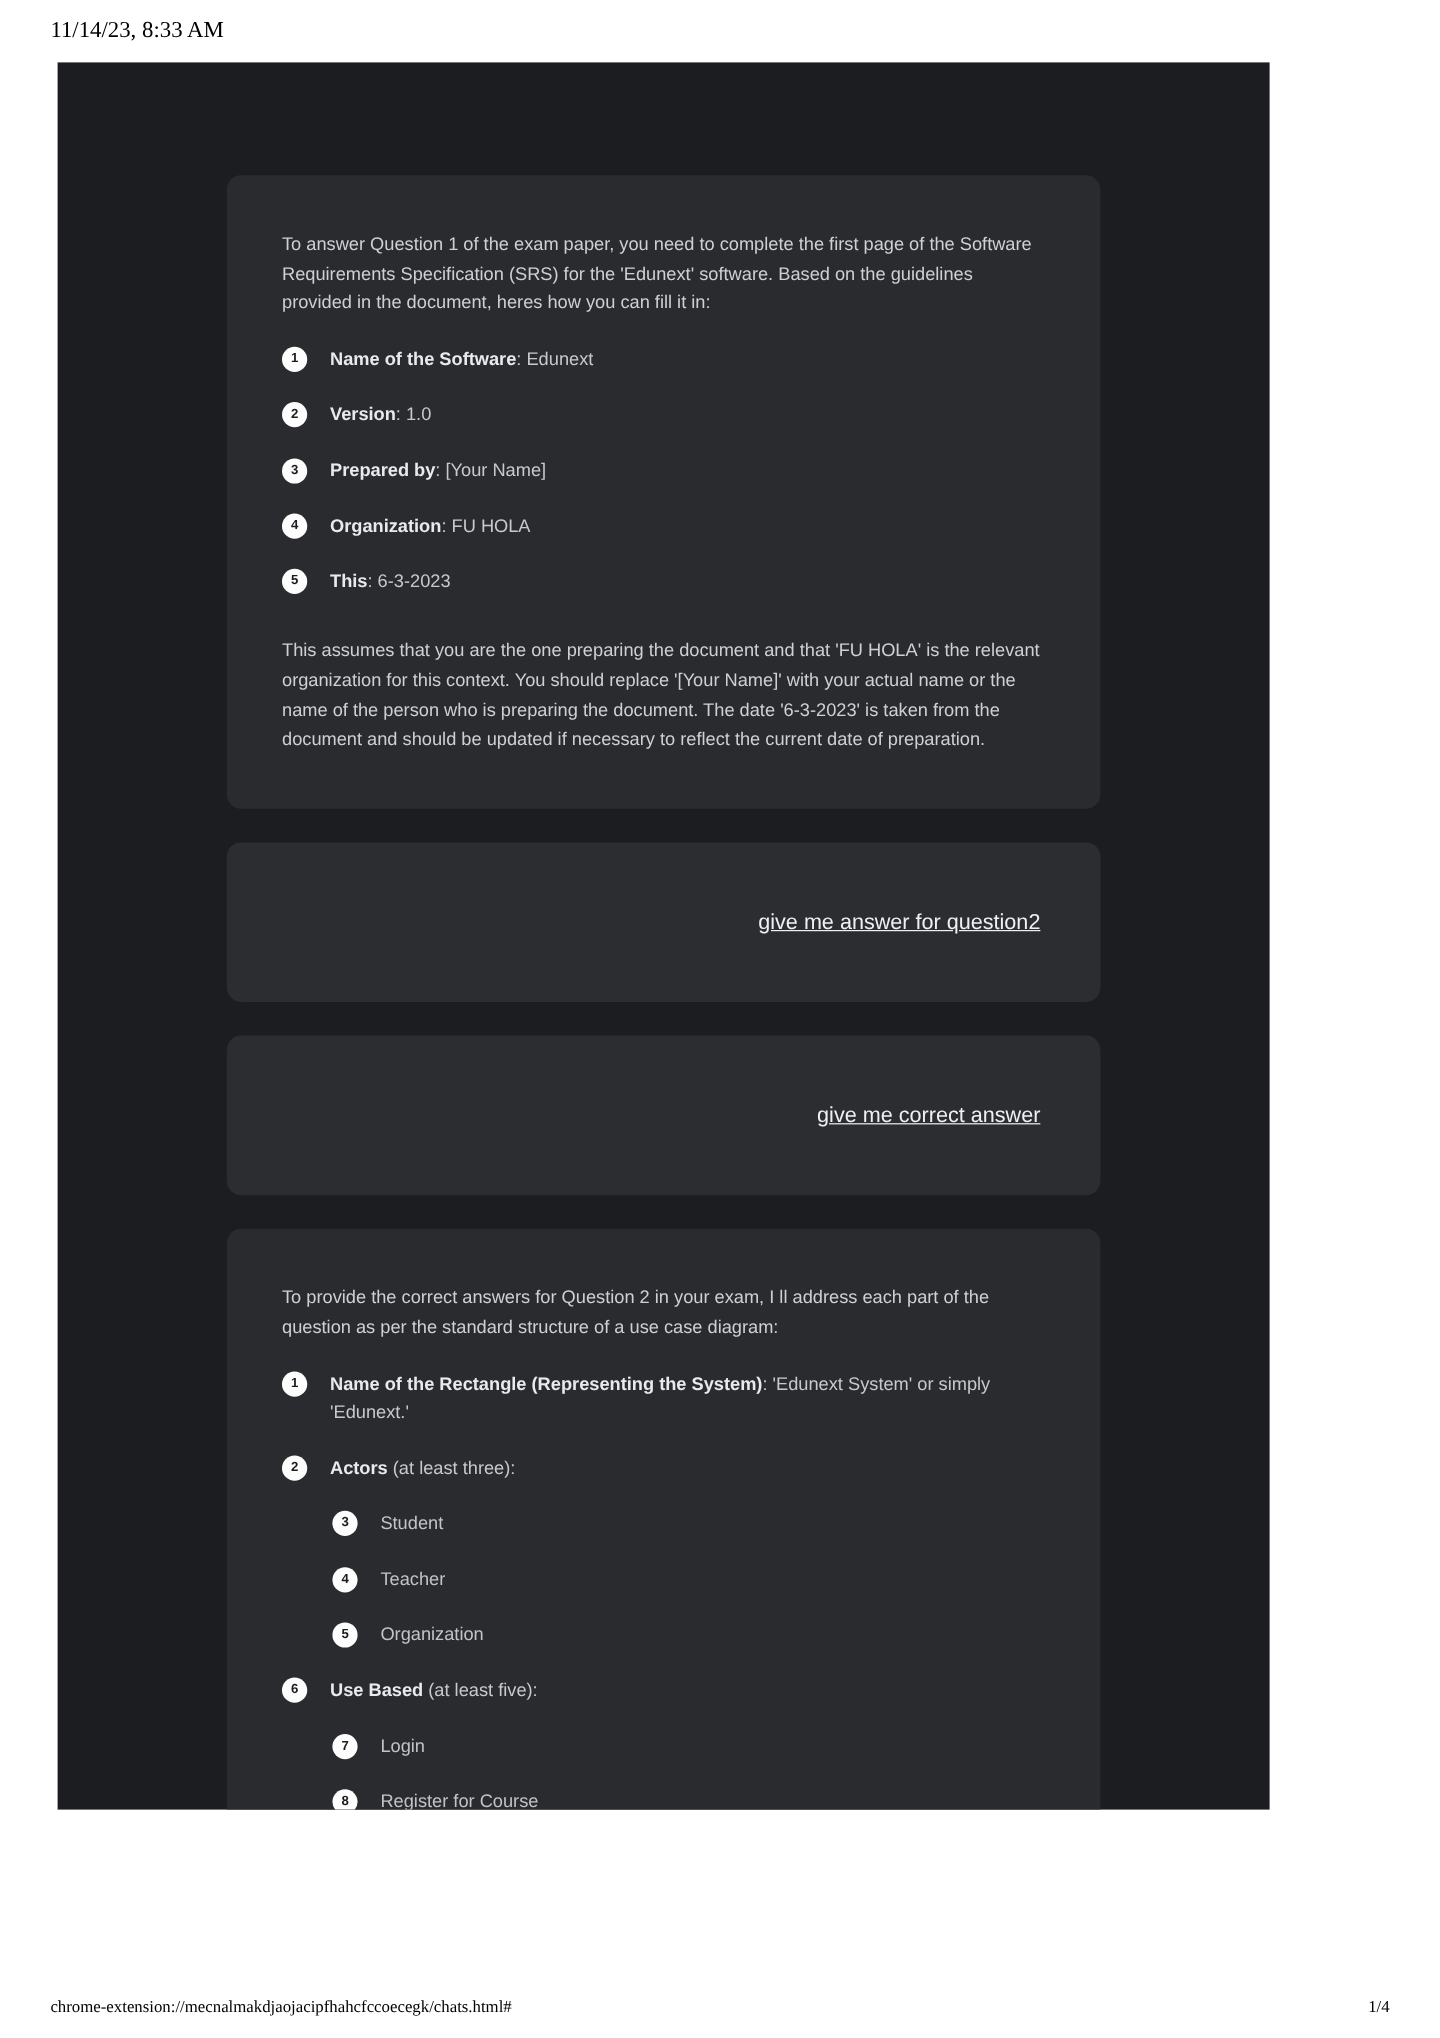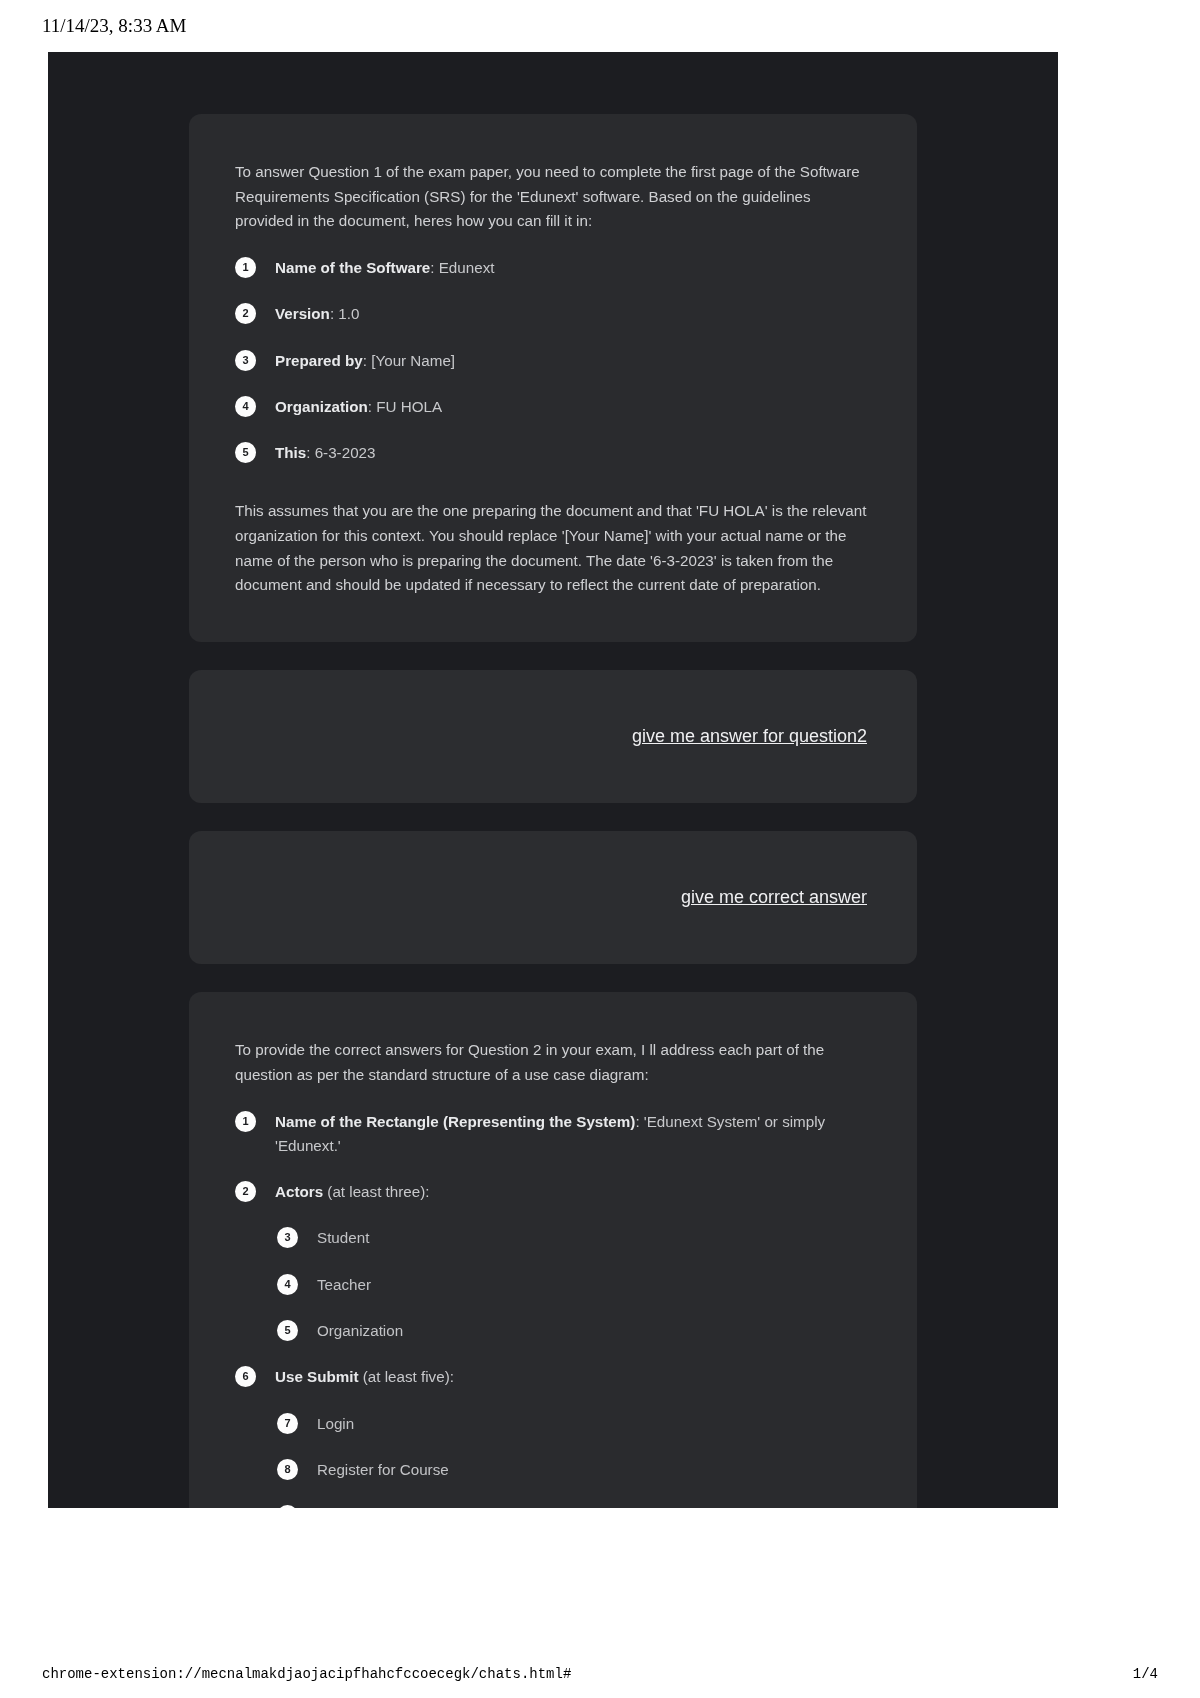--- a/index.html
+++ b/index.html
@@ -38,39 +38,39 @@
   .print-footer {
     position: absolute;
     bottom: 0; left: 0; right: 0;
     height: 48px;
     display: flex;
     align-items: center;
     justify-content: space-between;
     padding: 0 42px;
     box-sizing: border-box;
     color: #000;
-    font-family: Liberation Mono, monospace;
+    font-family: Liberation Serif, serif;
     font-size: 14px;
   }
 
   
   .app-canvas {
     position: absolute;
     left: 48px;
     top: 52px;
     width: 1010px;
     height: 1456px;
     background: #1c1d21;
     overflow: hidden;
   }
   .chat-scroll {
     position: absolute;
     left: 0; top: 0;
     width: 1010px;
-    padding-top: 62px;
+    padding-top: 94px;
     box-sizing: border-box;
   }
 
   
   .bubble {
     width: 728px;
     margin: 0 auto 28px auto;
     border-radius: 12px;
     box-sizing: border-box;
     padding: 46px 46px 44px 46px;
@@ -201,21 +201,21 @@
         <li class="li nested">
           <span class="badge">4</span>
           <span class="li-text">Teacher</span>
         </li>
         <li class="li nested">
           <span class="badge">5</span>
           <span class="li-text">Organization</span>
         </li>
         <li class="li">
           <span class="badge">6</span>
-          <span class="li-strong">Use Submit</span><span class="li-text"> (at least five):</span>
+          <span class="li-strong">Use Based</span><span class="li-text"> (at least five):</span>
         </li>
         <li class="li nested">
           <span class="badge">7</span>
           <span class="li-text">Login</span>
         </li>
         <li class="li nested">
           <span class="badge">8</span>
           <span class="li-text">Register for Course</span>
         </li>
         <li class="li nested">

